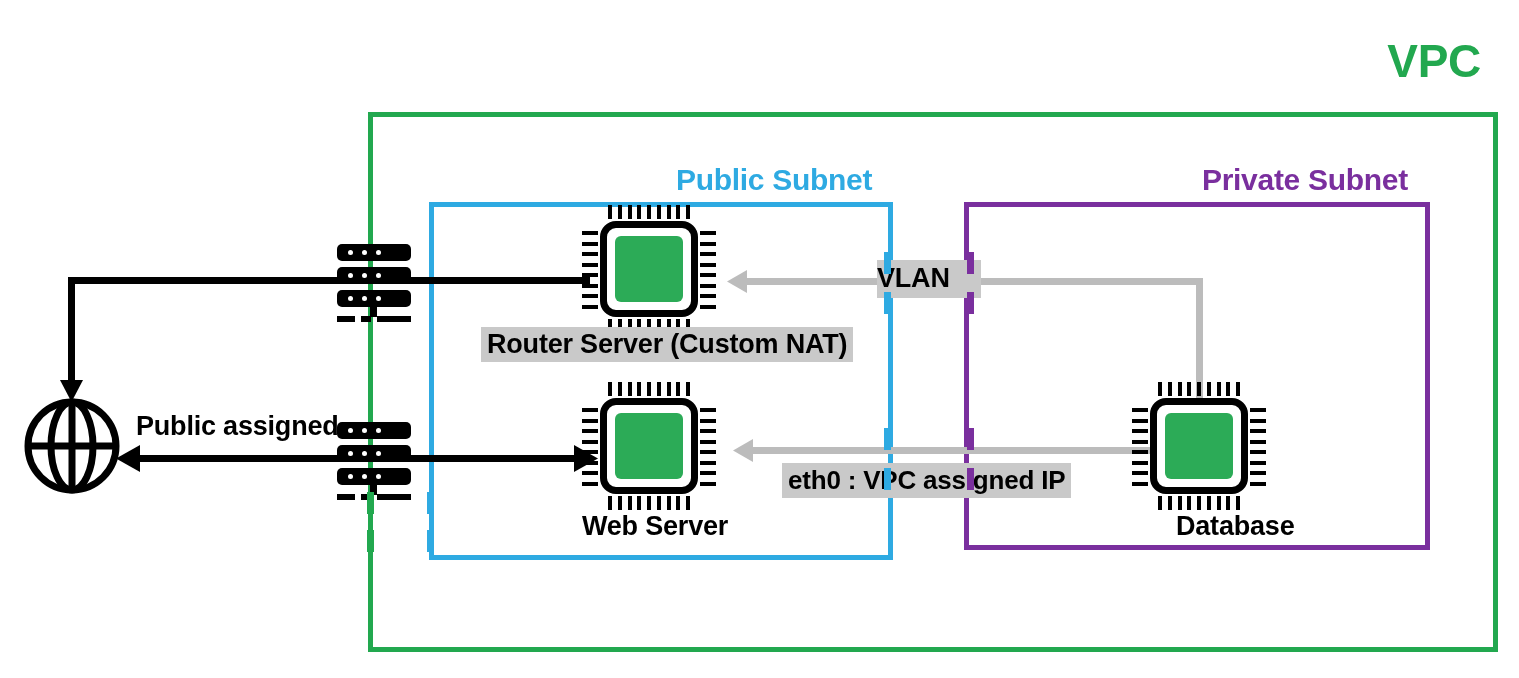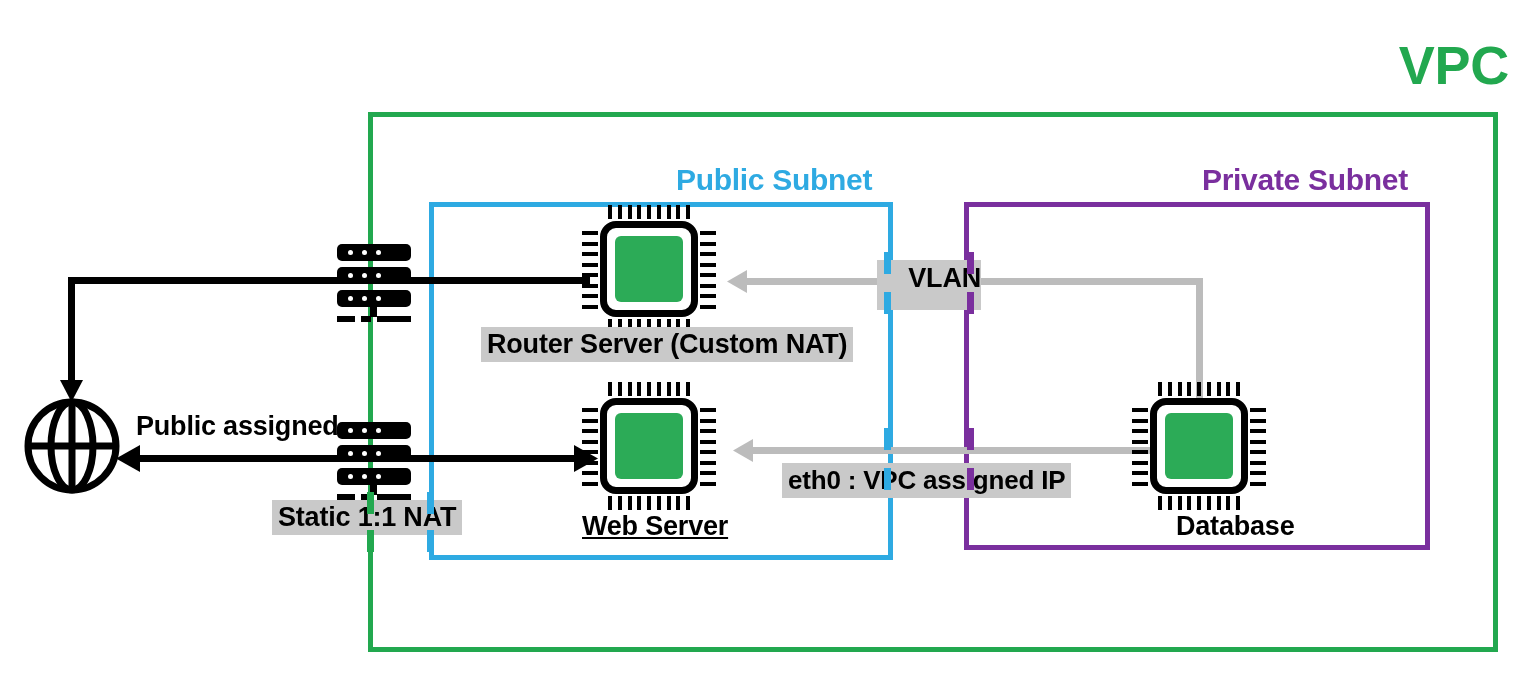--- a/index.html
+++ b/index.html
@@ -43,22 +43,22 @@
   }
 
   
   .box-title {
     position: absolute;
     font-weight: bold;
     white-space: nowrap;
     letter-spacing: -0.3px;
   }
   #vpc-title {
-    right: 10px; top: 34px;
-    font-size: 54px;
+    right: 38px; top: 34px;
+    font-size: 46px;
     color: #22a84f;
   }
   #public-subnet-title {
     left: 676px; top: 163px;
     font-size: 30px;
     color: #2eaae2;
   }
   #private-subnet-title {
     left: 1202px; top: 163px;
     font-size: 30px;
@@ -177,27 +177,27 @@
     font-weight: bold;
     white-space: nowrap;
     color: #000000;
     letter-spacing: -0.2px;
   }
   .label.hl {
     background: #c9c9c9;
     padding: 2px 6px;
   }
   #label-router     { left: 481px; top: 327px; font-size: 27px; }
-  #label-web        { left: 582px; top: 511px; font-size: 27px; text-decoration: underline; }
+  #label-web        { left: 582px; top: 511px; font-size: 27px; }
   #label-database   { left: 1134px; top: 511px; font-size: 27px; margin-left: 42px; }
   #label-public-net { left: 136px; top: 411px; font-size: 27px; }
   #label-static-nat { left: 272px; top: 500px; font-size: 27px; }
   #label-vlan       { left: 877px; top: 260px; font-size: 27px;
-                      width: 104px; height: 50px; box-sizing: border-box;
-                      text-align: right; padding: 3px 0 0 0; }
+                      width: 104px; height: 38px; box-sizing: border-box;
+                      text-align: left; padding: 3px 0 0 0; }
   #label-eth0       { left: 782px; top: 463px; font-size: 26px; }
 
   
   .handle {
     position: absolute;
     width: 9px;
     height: 9px;
   }
   .handle.cyan { background: #2eaae2; }
   .handle.purple { background: #7a2f9e; }
@@ -436,21 +436,20 @@
   </div>
 
   <div class="label hl" id="label-router">Router Server (Custom NAT)</div>
 
   <div class="label" id="label-web">Web Server</div>
 
   <div class="label" id="label-database">Database</div>
 
   <div class="label" id="label-public-net">Public assigned</div>
 
-  <div class="label hl" id="label-static-nat">Static 1:1 NAT</div>
 
   <div class="label hl" id="label-vlan">VLAN</div>
 
   <div class="label hl" id="label-eth0">eth0 : VPC assigned IP</div>
 
   <div class="handle tall cyan" style="left:884px; top:252px;"></div>
   <div class="handle tall purple" style="left:967px; top:252px;"></div>
   <div class="handle tall cyan" style="left:884px; top:292px;"></div>
   <div class="handle tall purple" style="left:967px; top:292px;"></div>
 

